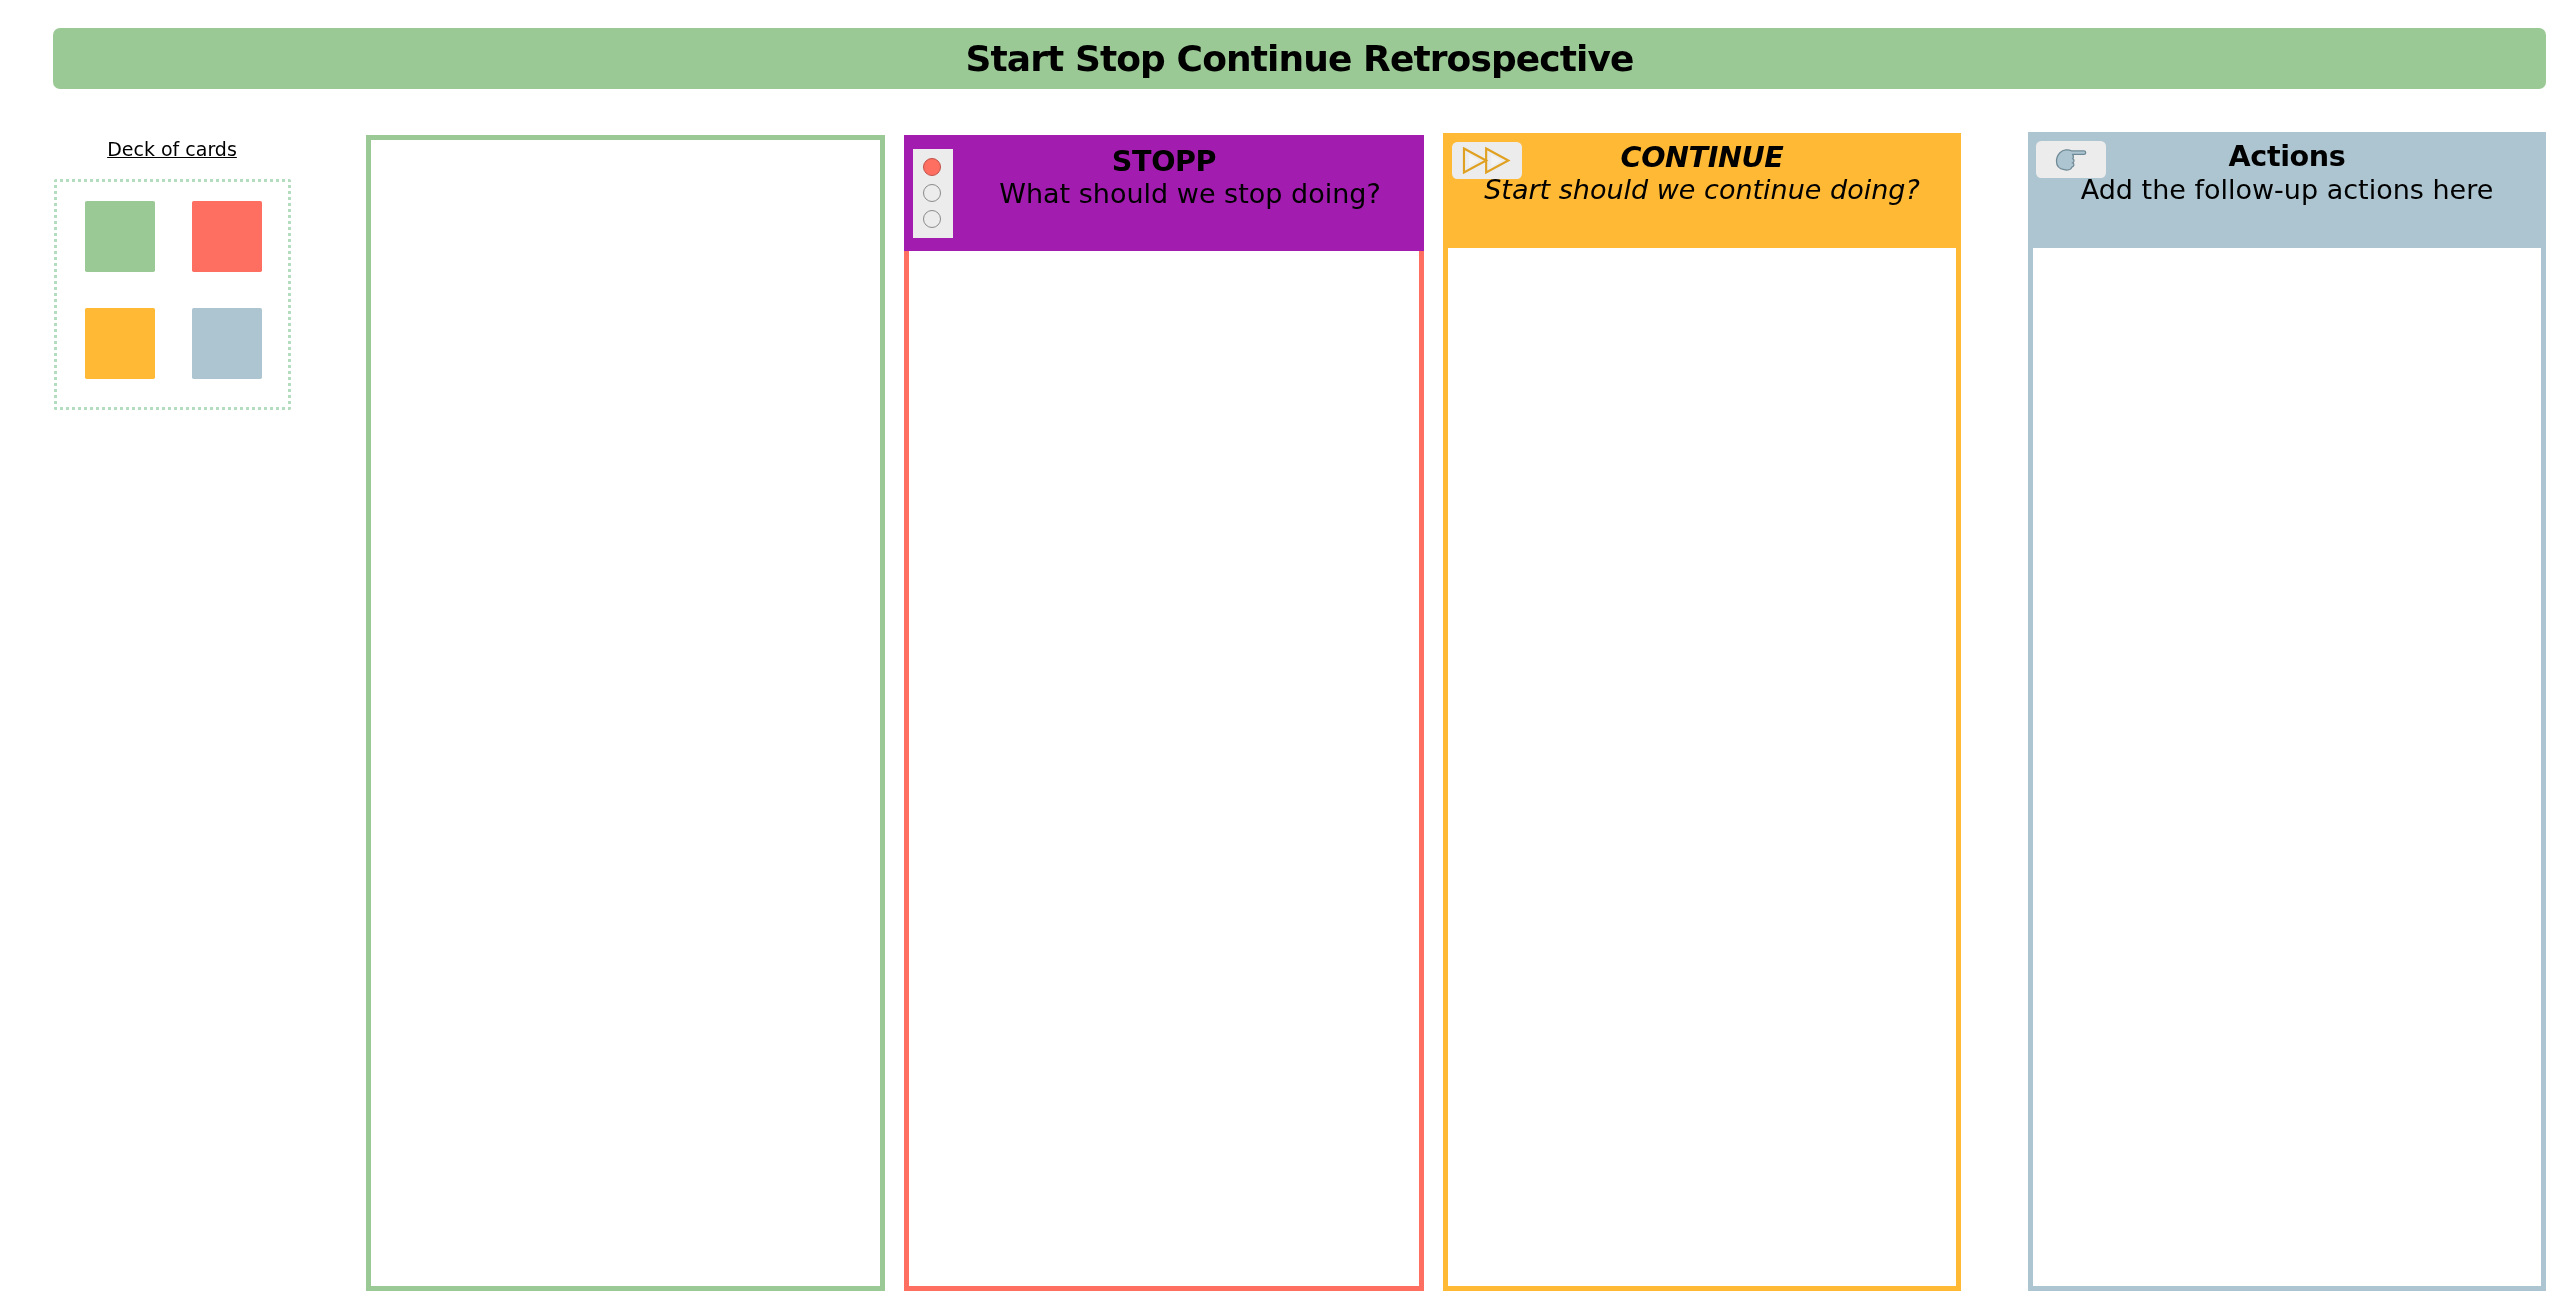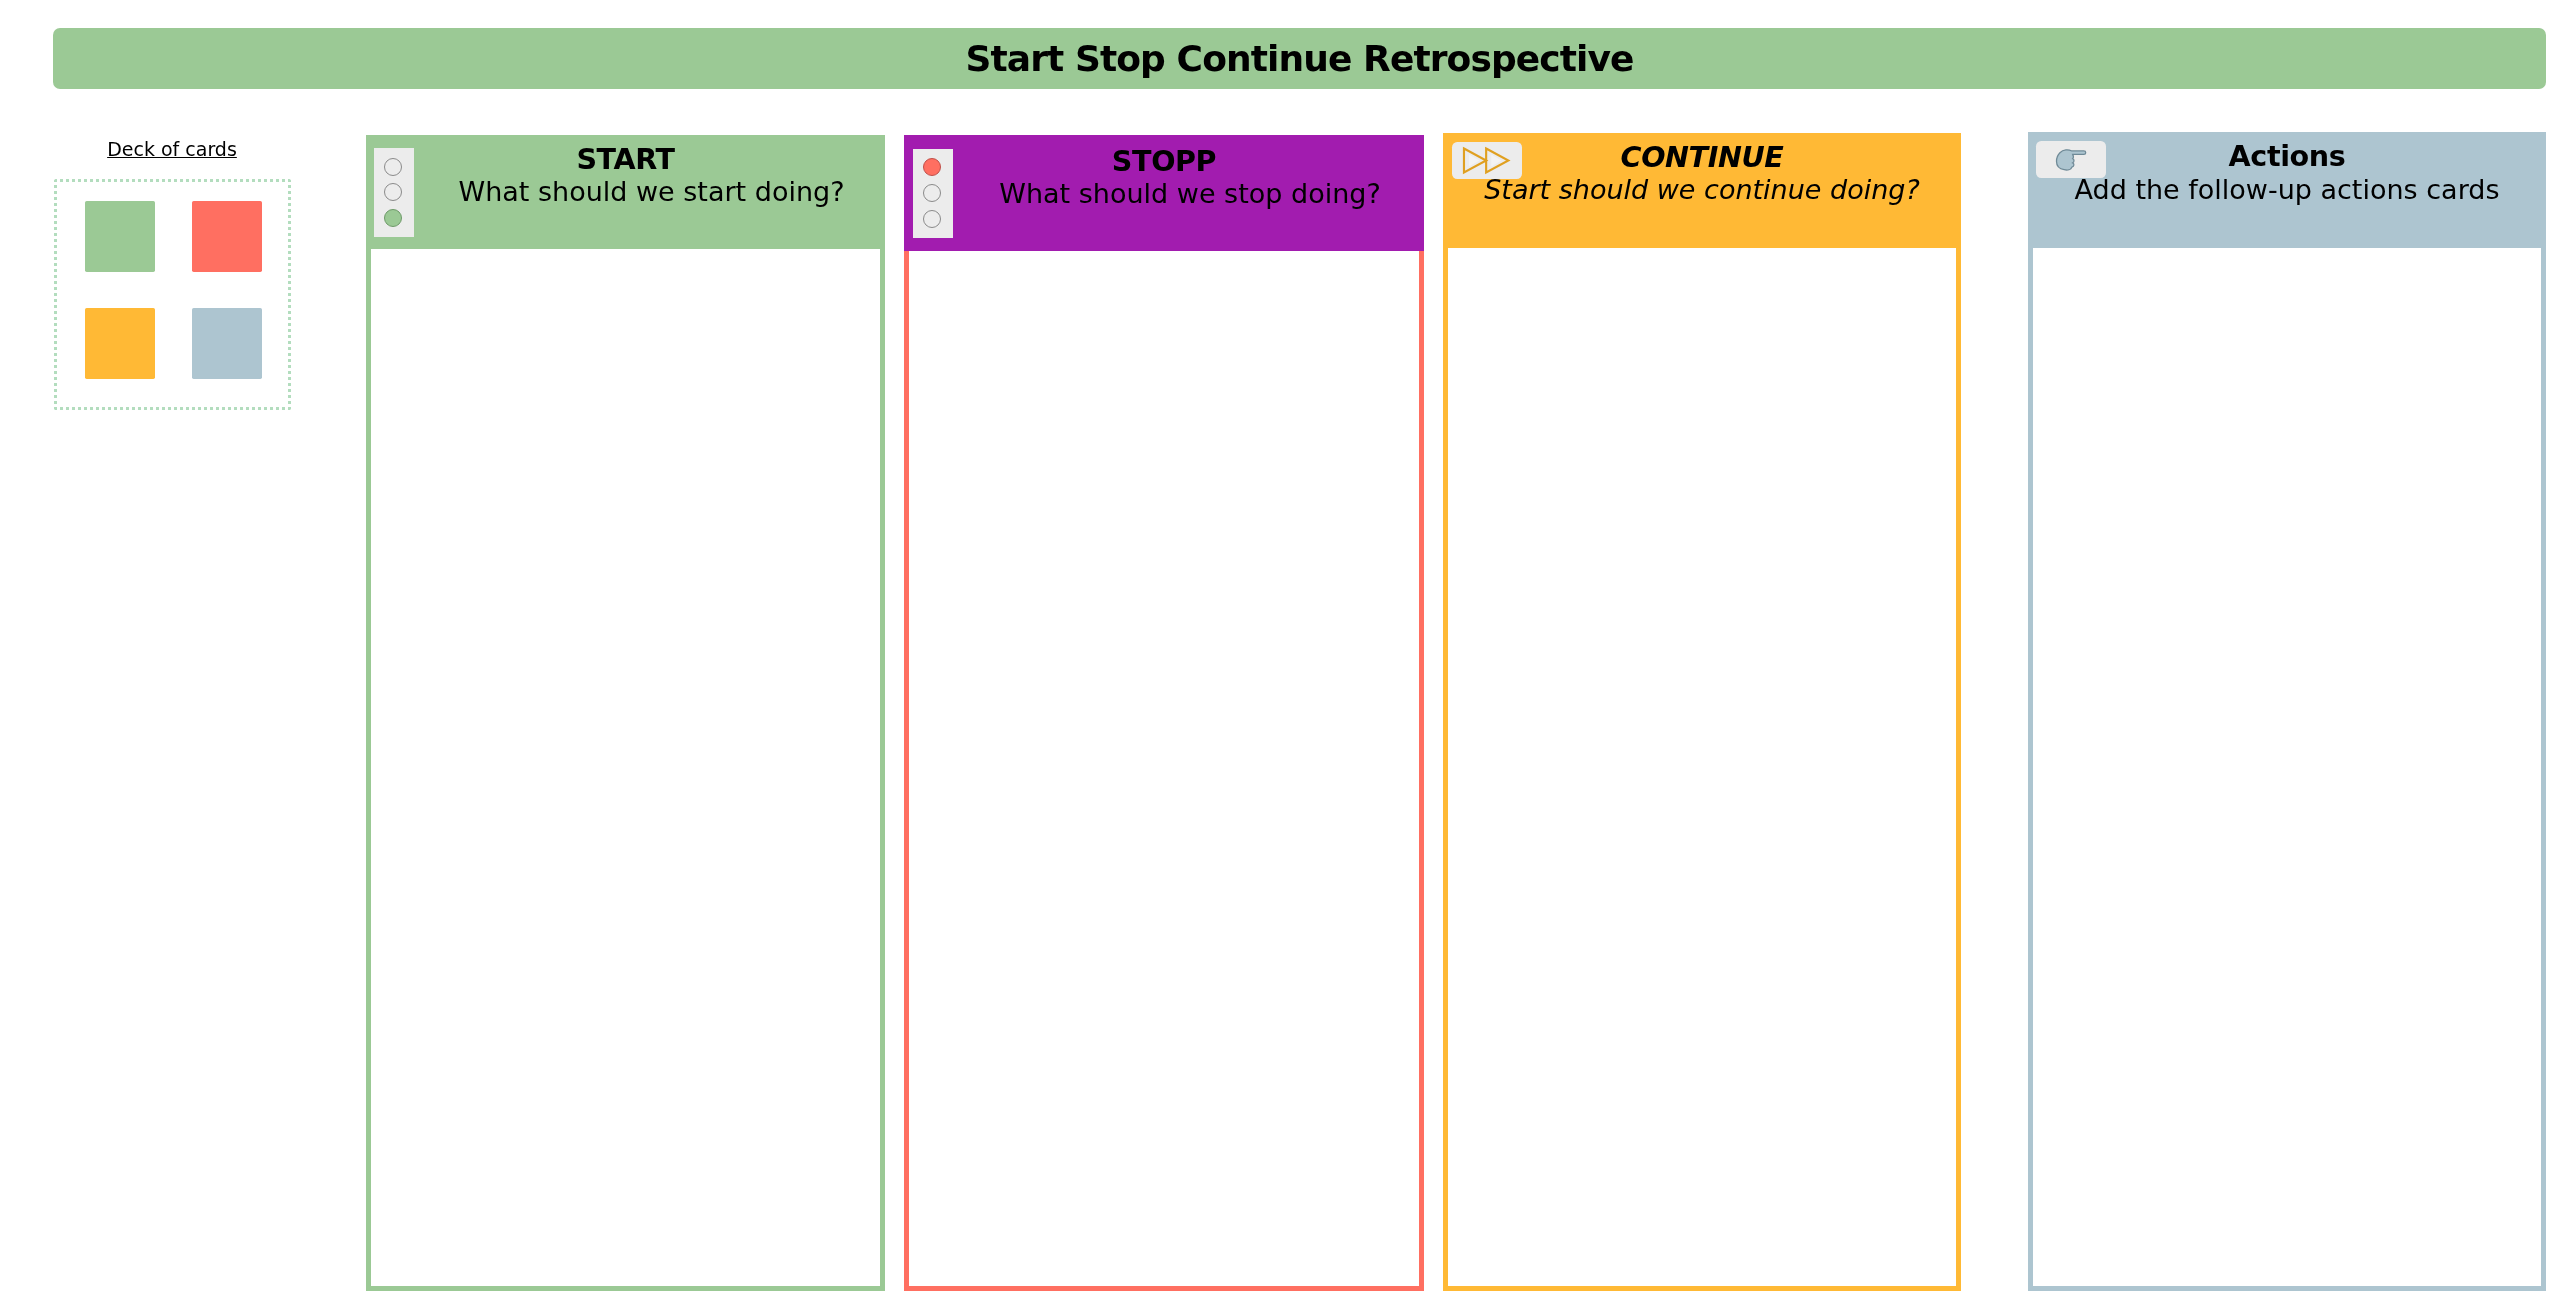--- a/index.html
+++ b/index.html
@@ -36,29 +36,20 @@
 
 <div class="deck-label">Deck of cards</div>
 <div class="deck-box">
   <div class="deck-card" style="left:28px; top:19px; background:#9bc995;"></div>
   <div class="deck-card" style="left:135px; top:19px; background:#ff6f61;"></div>
   <div class="deck-card" style="left:28px; top:126px; background:#ffb935;"></div>
   <div class="deck-card" style="left:135px; top:126px; background:#adc5d0;"></div>
 </div>
 
 <div class="column" style="left:366px; top:135px; width:519px; height:1156px; border-color:#9bc995;">
-  <div class="col-header" style="height:114px; background:#9bc995;">
-    <div class="traffic" style="left:7.8px; top:13px;">
-      <div class="light" style="top:10.4px;"></div>
-      <div class="light" style="top:35px;"></div>
-      <div class="light" style="top:61px; background:#9bc995; border-color:#6e9a69;"></div>
-    </div>
-    <div class="col-title" style="top:7px;">START</div>
-    <div class="col-sub" style="left:52px; right:0; top:41px;">What should we start doing?</div>
-  </div>
   <div class="col-body" style="top:109px;"></div>
 </div>
 
 <div class="column" style="left:904px; top:135px; width:520px; height:1156px; border-color:#ff6f61;">
   <div class="col-header" style="height:116px; background:#a21caf;">
     <div class="traffic" style="left:8.7px; top:14px;">
       <div class="light" style="top:9.5px; background:#ff6f61; border-color:#c0504a;"></div>
       <div class="light" style="top:35px;"></div>
       <div class="light" style="top:61px;"></div>
     </div>
@@ -85,17 +76,17 @@
 </div>
 
 <div class="column" style="left:2028px; top:132px; width:518px; height:1159px; border-color:#adc5d0;">
   <div class="col-header" style="height:136px; background:#adc5d0;">
     <div class="icon-box" style="left:7.8px; top:8.7px;">
       <svg width="40" height="29" viewBox="0 0 46 34">
         <path d="M10,9 C14,5 20,5 24,7 L38,7 C41,7 41,11 38,11 L25,11 C26,13 26,15 25,16 C27,17 27,20 25,21 C27,22 27,25 24,26 C23,29 19,30 15,29 C9,28 6,24 6,19 C6,15 8,11 10,9 Z" fill="#adc5d0" stroke="#6f8a97" stroke-width="1.5"></path>
       </svg>
     </div>
     <div class="col-title" style="top:7px;">Actions</div>
-    <div class="col-sub" style="left:0; right:0; top:42px;">Add the follow-up actions cards</div>
+    <div class="col-sub" style="left:0; right:0; top:42px;">Add the follow-up actions here</div>
   </div>
   <div class="col-body" style="top:111px;"></div>
 </div>
 
 
 </body></html>

